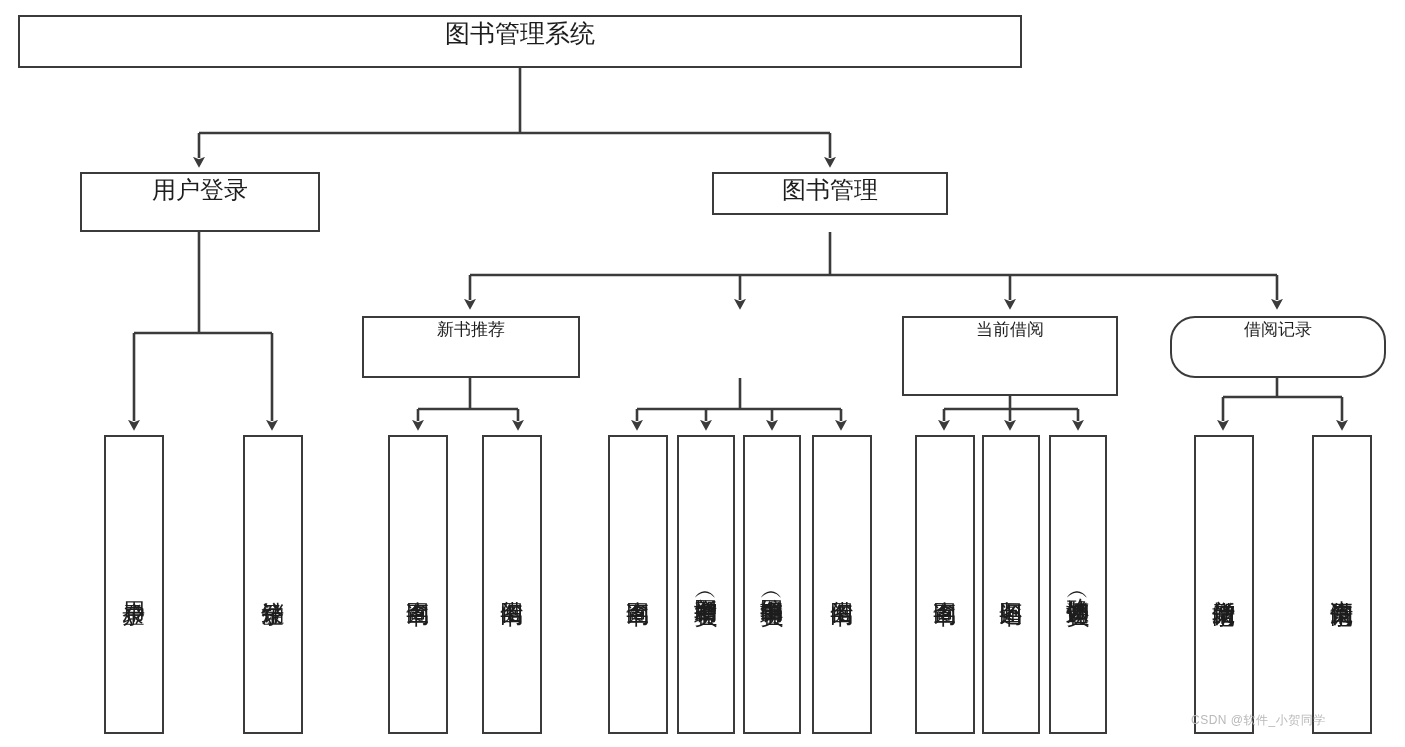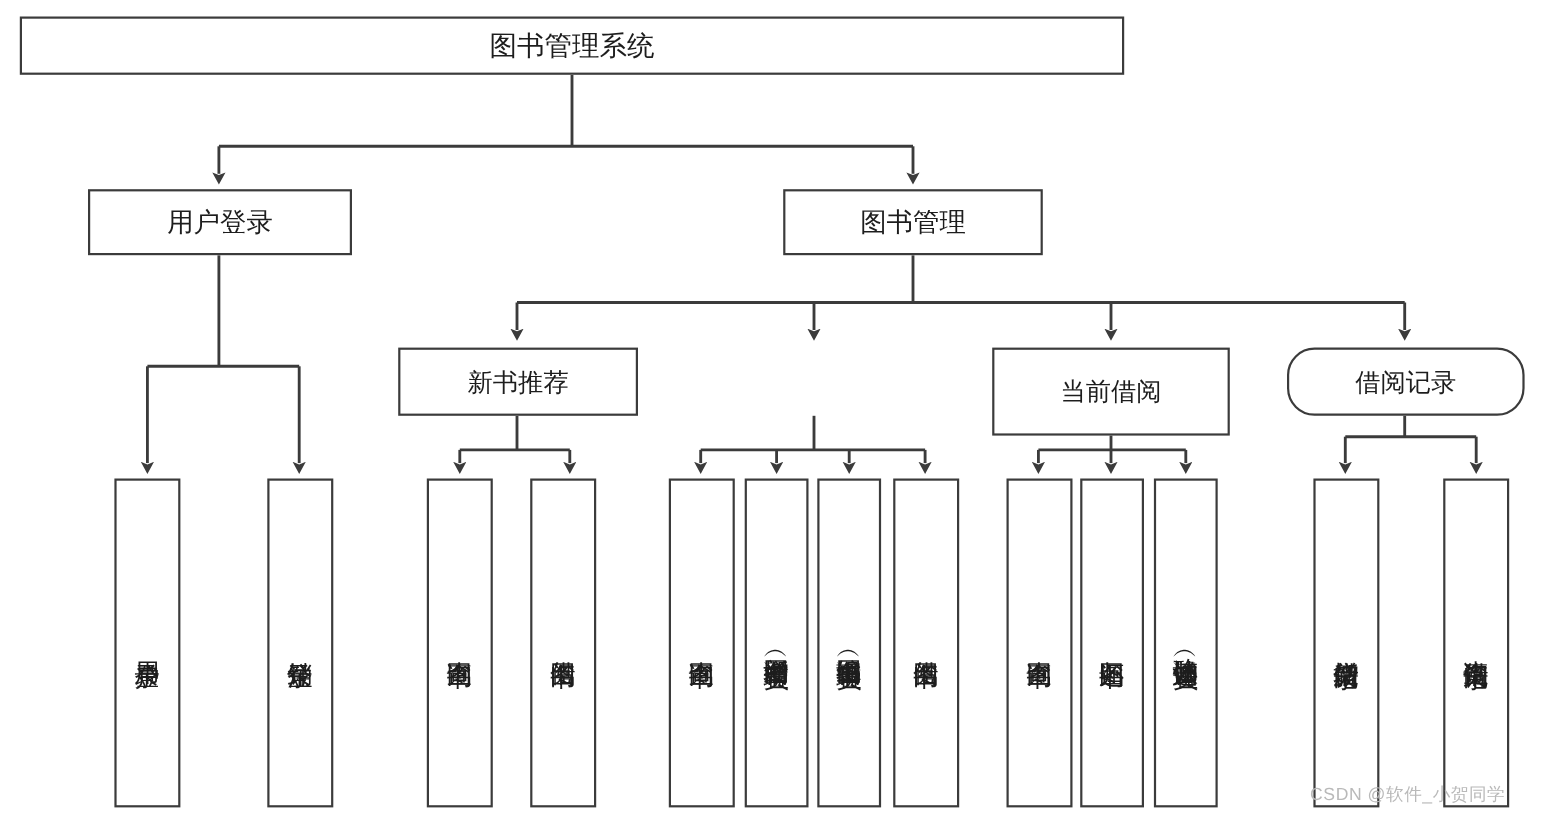--- a/index.html
+++ b/index.html
@@ -25,53 +25,53 @@
     width: 1405px;
     height: 747px;
     pointer-events: none;
   }
   .node {
     position: absolute;
     box-sizing: border-box;
     border: 2.5px solid #3b3b3b;
     background: #ffffff;
     display: flex;
-    align-items: center;
+    align-items: flex-start;
     justify-content: center;
     color: #1d1d1d;
     z-index: 2;
   }
   .node.root {
     font-size: 25px;
   }
   .node.level2 {
     font-size: 24px;
   }
   .node.level3 {
-    font-size: 23px;
+    font-size: 17px;
   }
   .node.leaf {
     writing-mode: vertical-rl;
     text-orientation: upright;
     font-size: 23px;
     line-height: 1.32;
     letter-spacing: 1px;
     padding: 6px 0;
     align-items: center;
     justify-content: center;
     white-space: nowrap;
   }
   .node .label {
     display: block;
   }
   .watermark {
     position: absolute;
     left: 1191px;
     top: 712px;
-    font-size: 16px;
+    font-size: 12px;
     color: #b9b9b9;
     letter-spacing: 0.5px;
     z-index: 3;
     white-space: nowrap;
   }
 </style>
 </head>
 <body>
 
 <div id="diagram">
@@ -126,21 +126,21 @@
     </g>
   </svg>
 
   <div class="node root" style="left:18px; top:15px; width:1004px; height:53px;">
     <span class="label">图书管理系统</span>
   </div>
 
   <div class="node level2" style="left:80px; top:172px; width:240px; height:60px;">
     <span class="label">用户登录</span>
   </div>
-  <div class="node level2" style="left:712px; top:172px; width:236px; height:60px;">
+  <div class="node level2" style="left:712px; top:172px; width:236px; height:43px;">
     <span class="label">图书管理</span>
   </div>
 
   <div class="node level3" style="left:362px; top:316px; width:218px; height:62px;">
     <span class="label">新书推荐</span>
   </div>
   <div class="node level3" style="left:902px; top:316px; width:216px; height:80px;">
     <span class="label">当前借阅</span>
   </div>
   <div class="node level3" style="left:1170px; top:316px; width:216px; height:62px;border-radius:25px;">

